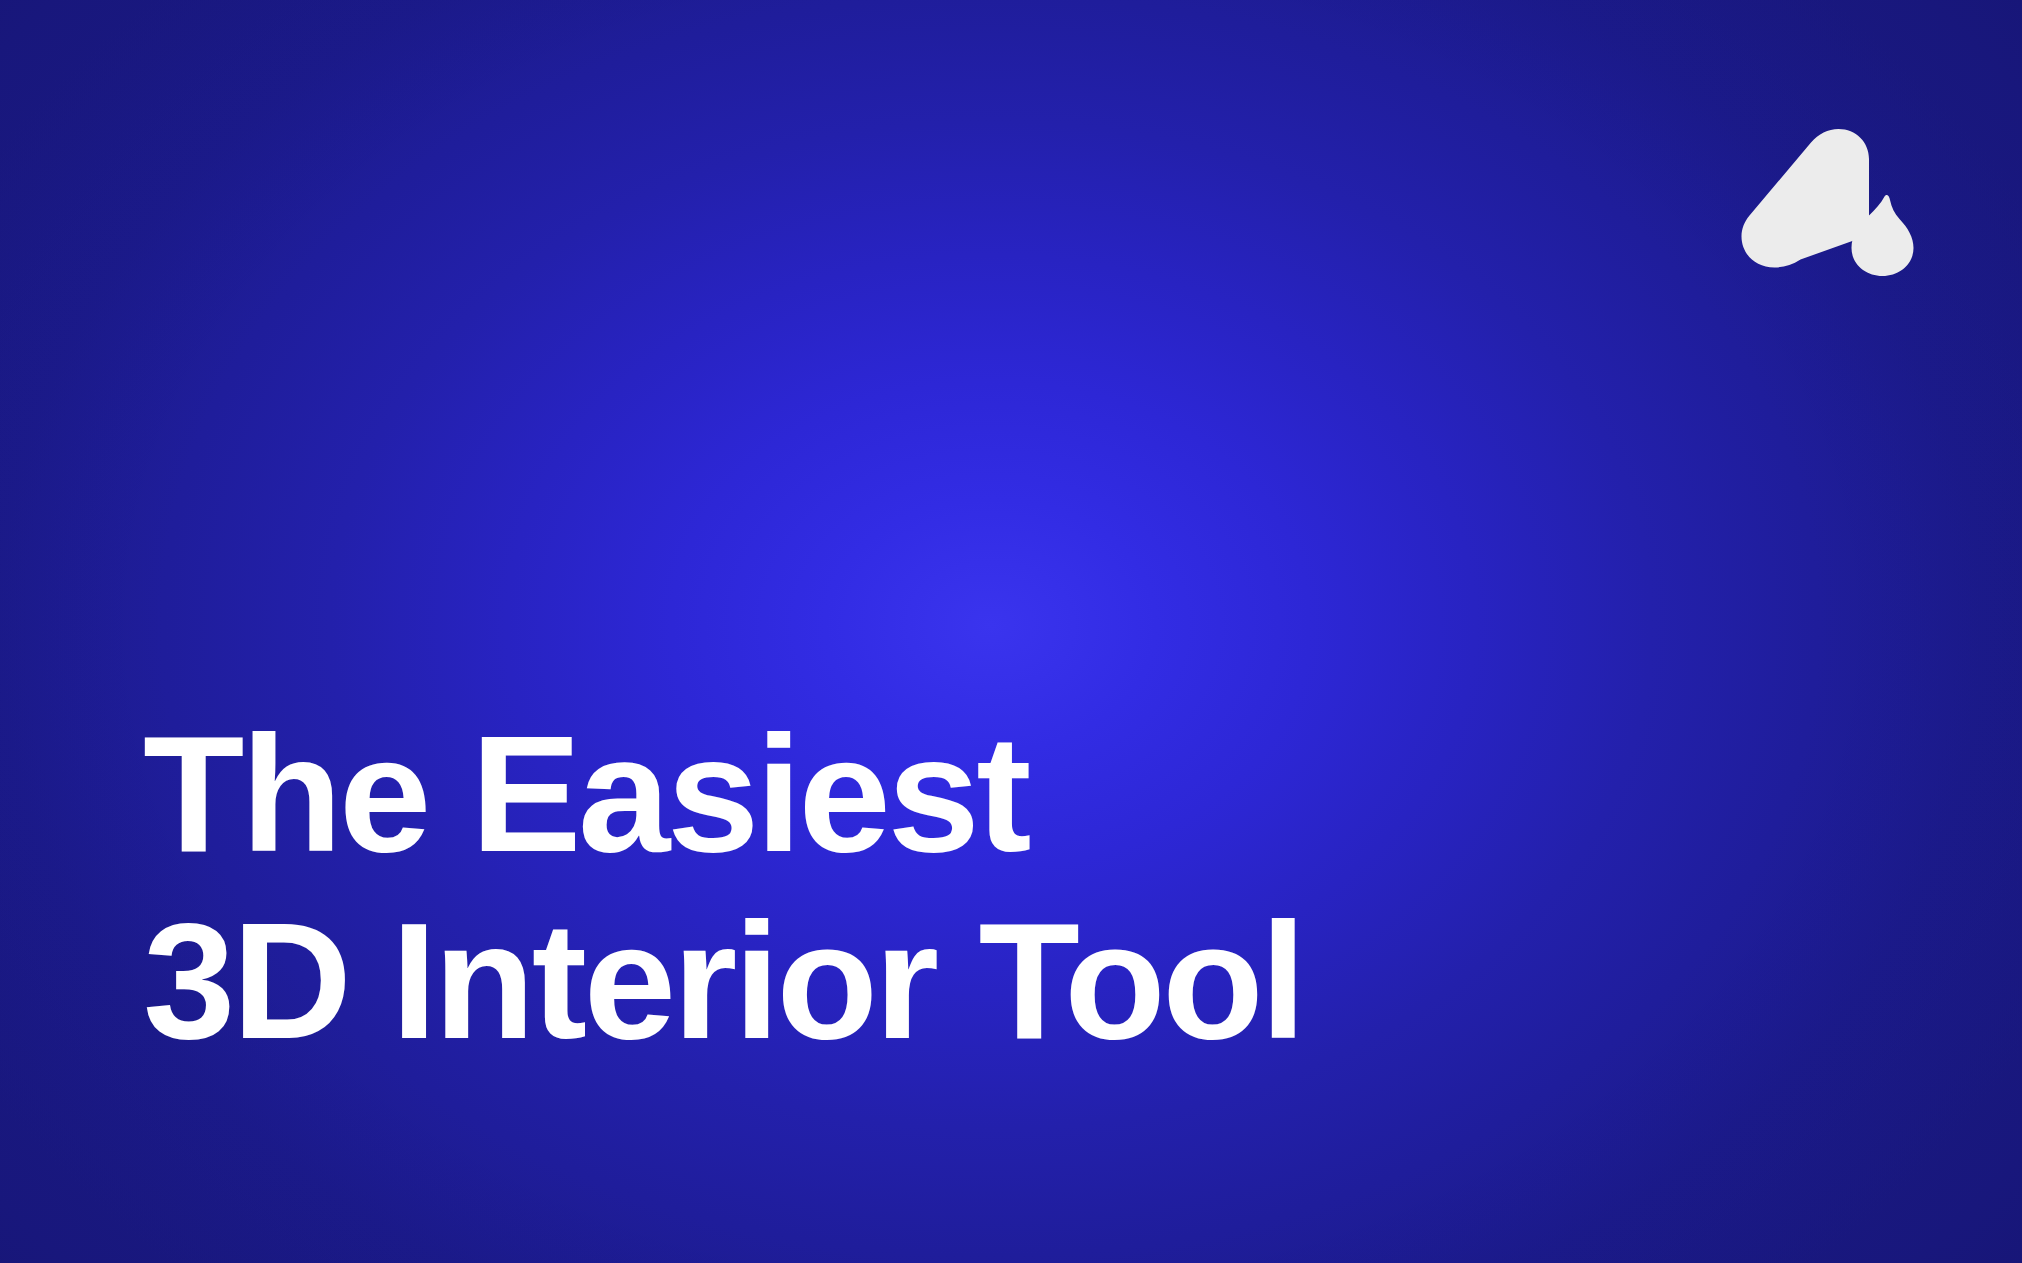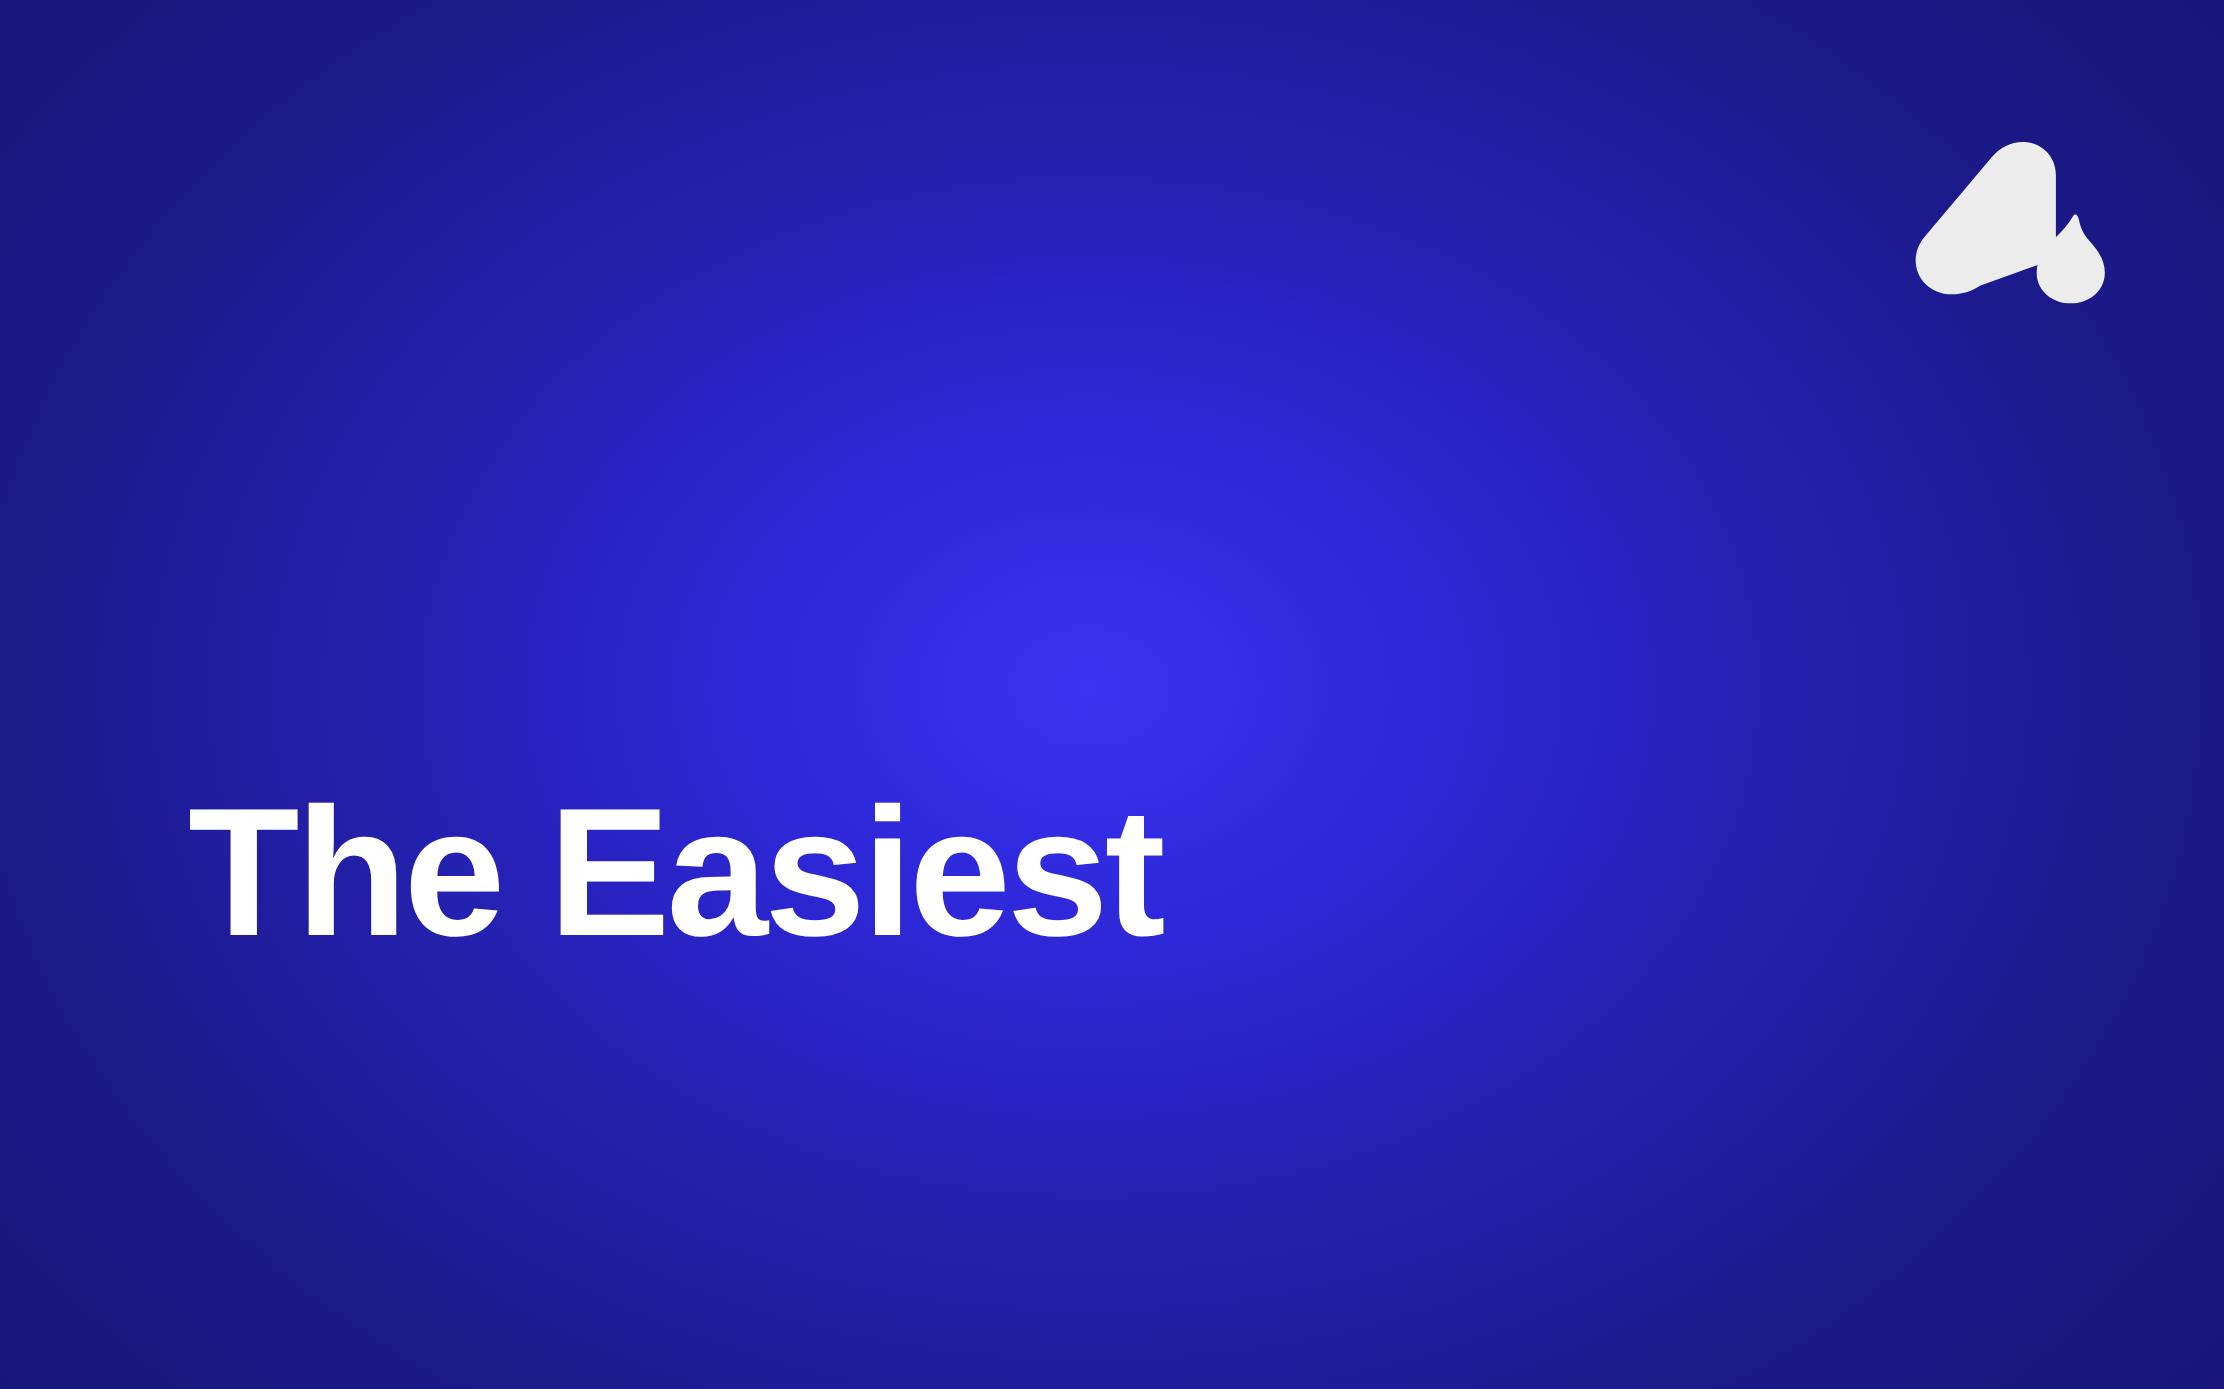--- a/index.html
+++ b/index.html
@@ -67,21 +67,21 @@
     left: 143px;
     top: 700px;
     color: #ffffff;
     font-size: 166px;
     line-height: 187px;
     font-weight: 700;
     letter-spacing: -3.4px;
     white-space: nowrap;
     -webkit-font-smoothing: antialiased;
   }
-  .headline .line { display: block; margin-left: 28px; }
+  .headline .line { display: block; }
 </style>
 </head>
 <body>
 
 <div class="stage">
 
   <div class="bg-base"></div>
   <div class="bg-glow"></div>
   <div class="bg-vignette"></div>
 
@@ -109,15 +109,16 @@
                  C 128.0 150.0 113.5 138.5 113.5 122.0
                  C 113.5 110.0 120.0 100.0 130.0 90.5
                  C 137.5 83.5 143.0 77.0 146.5 70.5
                  C 148.0 67.5 151.3 68.8 152.0 74.0 Z"></path>
       </g>
     </svg>
   </div>
 
   <div class="headline">
     <span class="line">The Easiest</span>
+    <span class="line">3D Interior Tool</span>
   </div>
 
 </div>
 
 </body></html>

